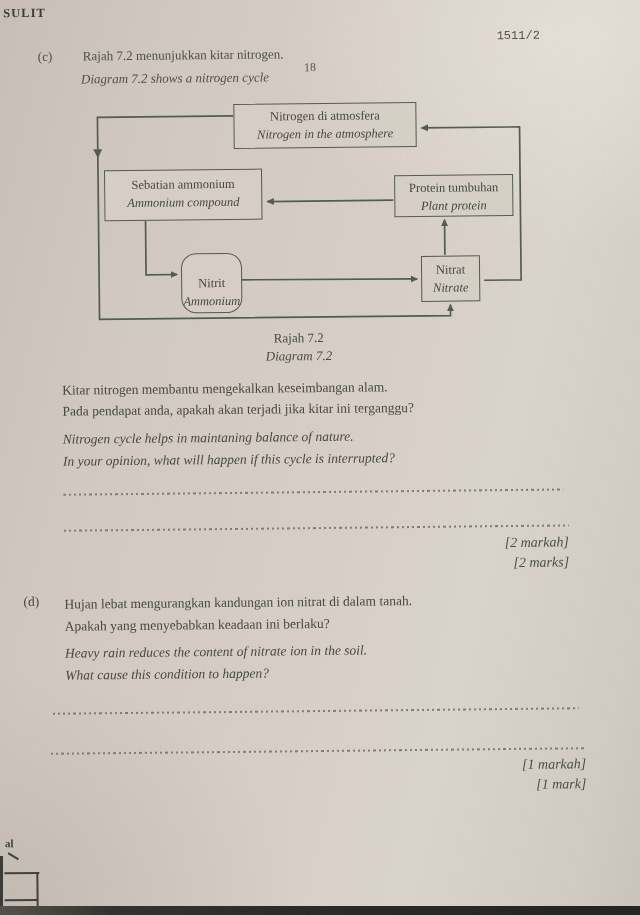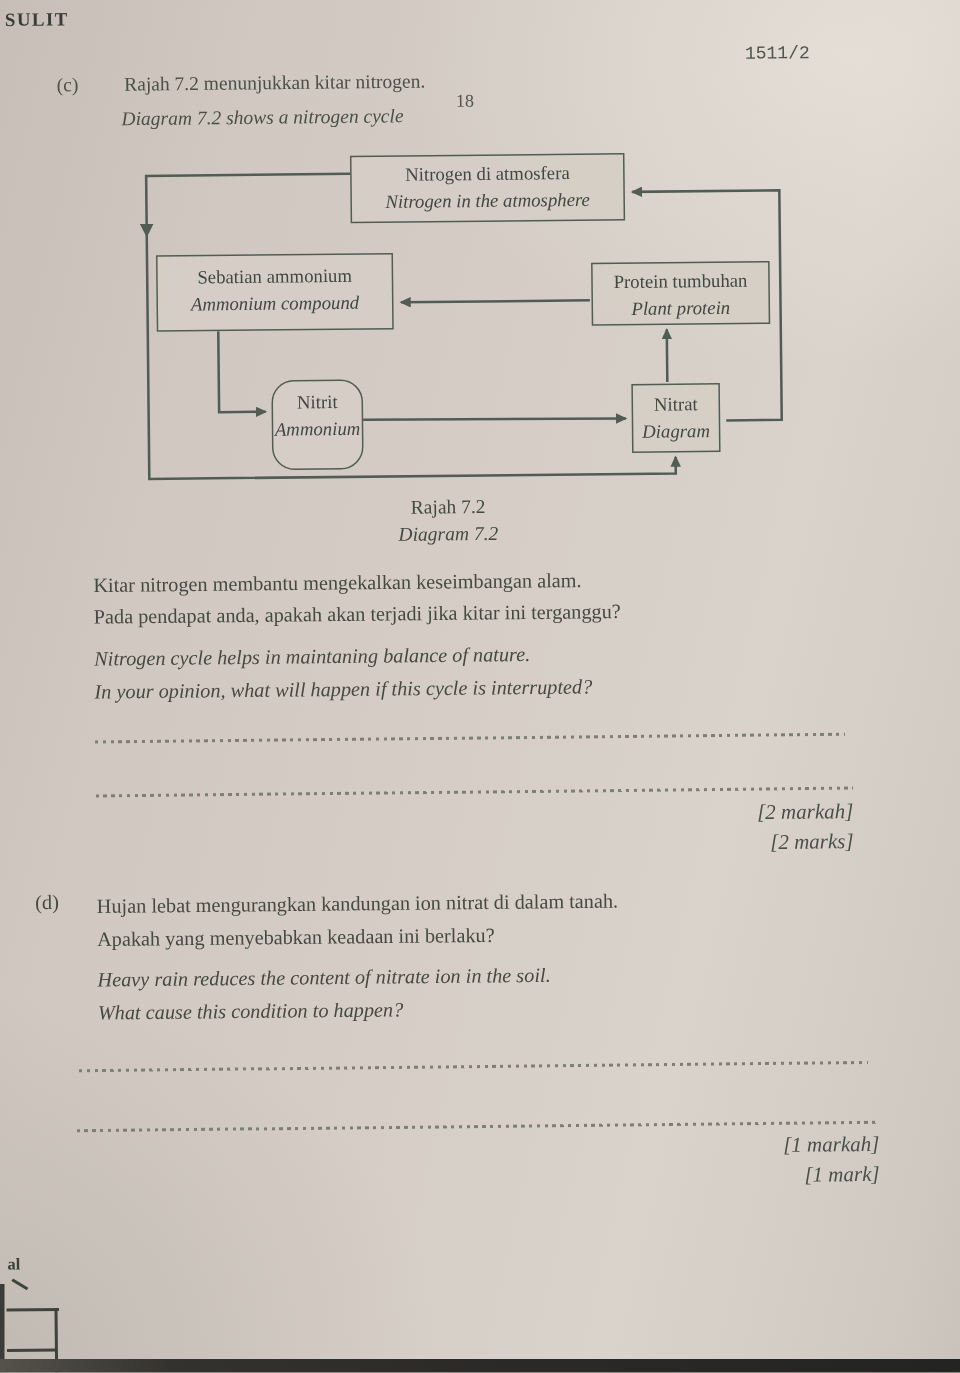--- a/index.html
+++ b/index.html
@@ -78,27 +78,27 @@
       <div class="i">Nitrogen in the atmosphere</div>
     </div>
     <div class="node" style="left:107px;top:168px;width:158px;height:51px;padding-top:5px;">
       <div>Sebatian ammonium</div>
       <div class="i">Ammonium compound</div>
     </div>
     <div class="node" style="left:397px;top:176px;width:119px;height:42px;">
       <div>Protein tumbuhan</div>
       <div class="i">Plant protein</div>
     </div>
-    <div class="node" style="left:183px;top:252px;width:61px;height:60px;padding-top:5px;border-radius:15px;">
+    <div class="node" style="left:183px;top:252px;width:61px;height:60px;padding-top:20px;border-radius:15px;">
       <div>Nitrit</div>
       <div class="i">Ammonium</div>
     </div>
     <div class="node" style="left:423px;top:257px;width:59px;height:46px;padding-top:4px;">
       <div>Nitrat</div>
-      <div class="i">Diagram</div>
+      <div class="i">Nitrate</div>
     </div>
 
     <div class="caption" style="top:330px;">Rajah 7.2</div>
     <div class="caption i" style="top:348px;">Diagram 7.2</div>
 
     <div class="t body-text" style="left:63px;top:377px;white-space:normal;width:520px;">
       <div>Kitar nitrogen membantu mengekalkan keseimbangan alam.</div>
       <div>Pada pendapat anda, apakah akan terjadi jika kitar ini terganggu?</div>
     </div>
     <div class="t body-text i" style="left:63px;top:426px;white-space:normal;width:520px;line-height:22px;">

